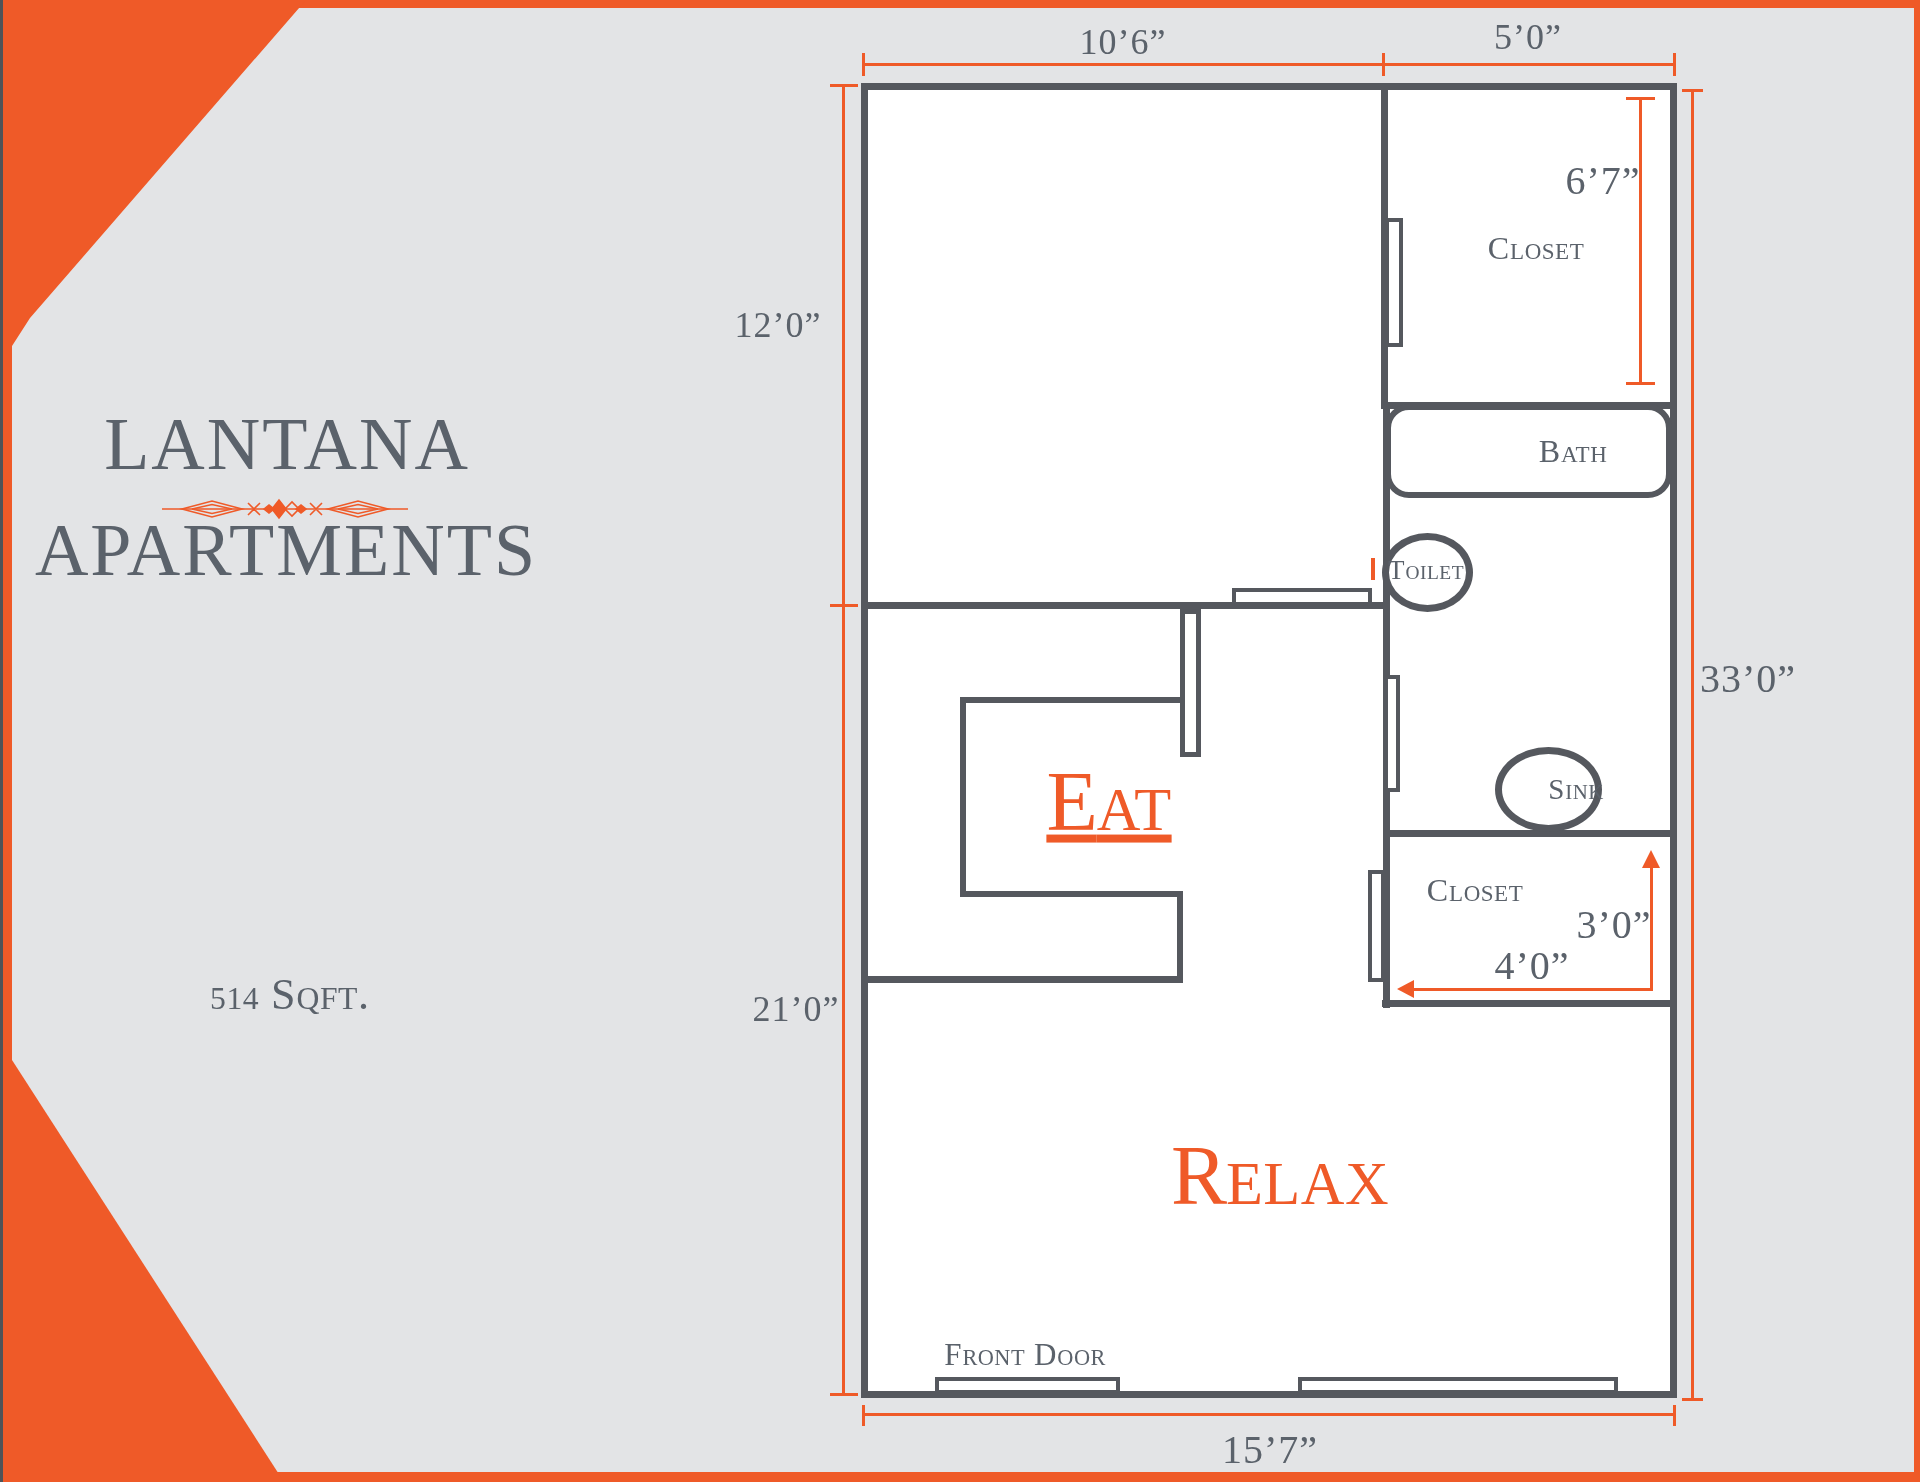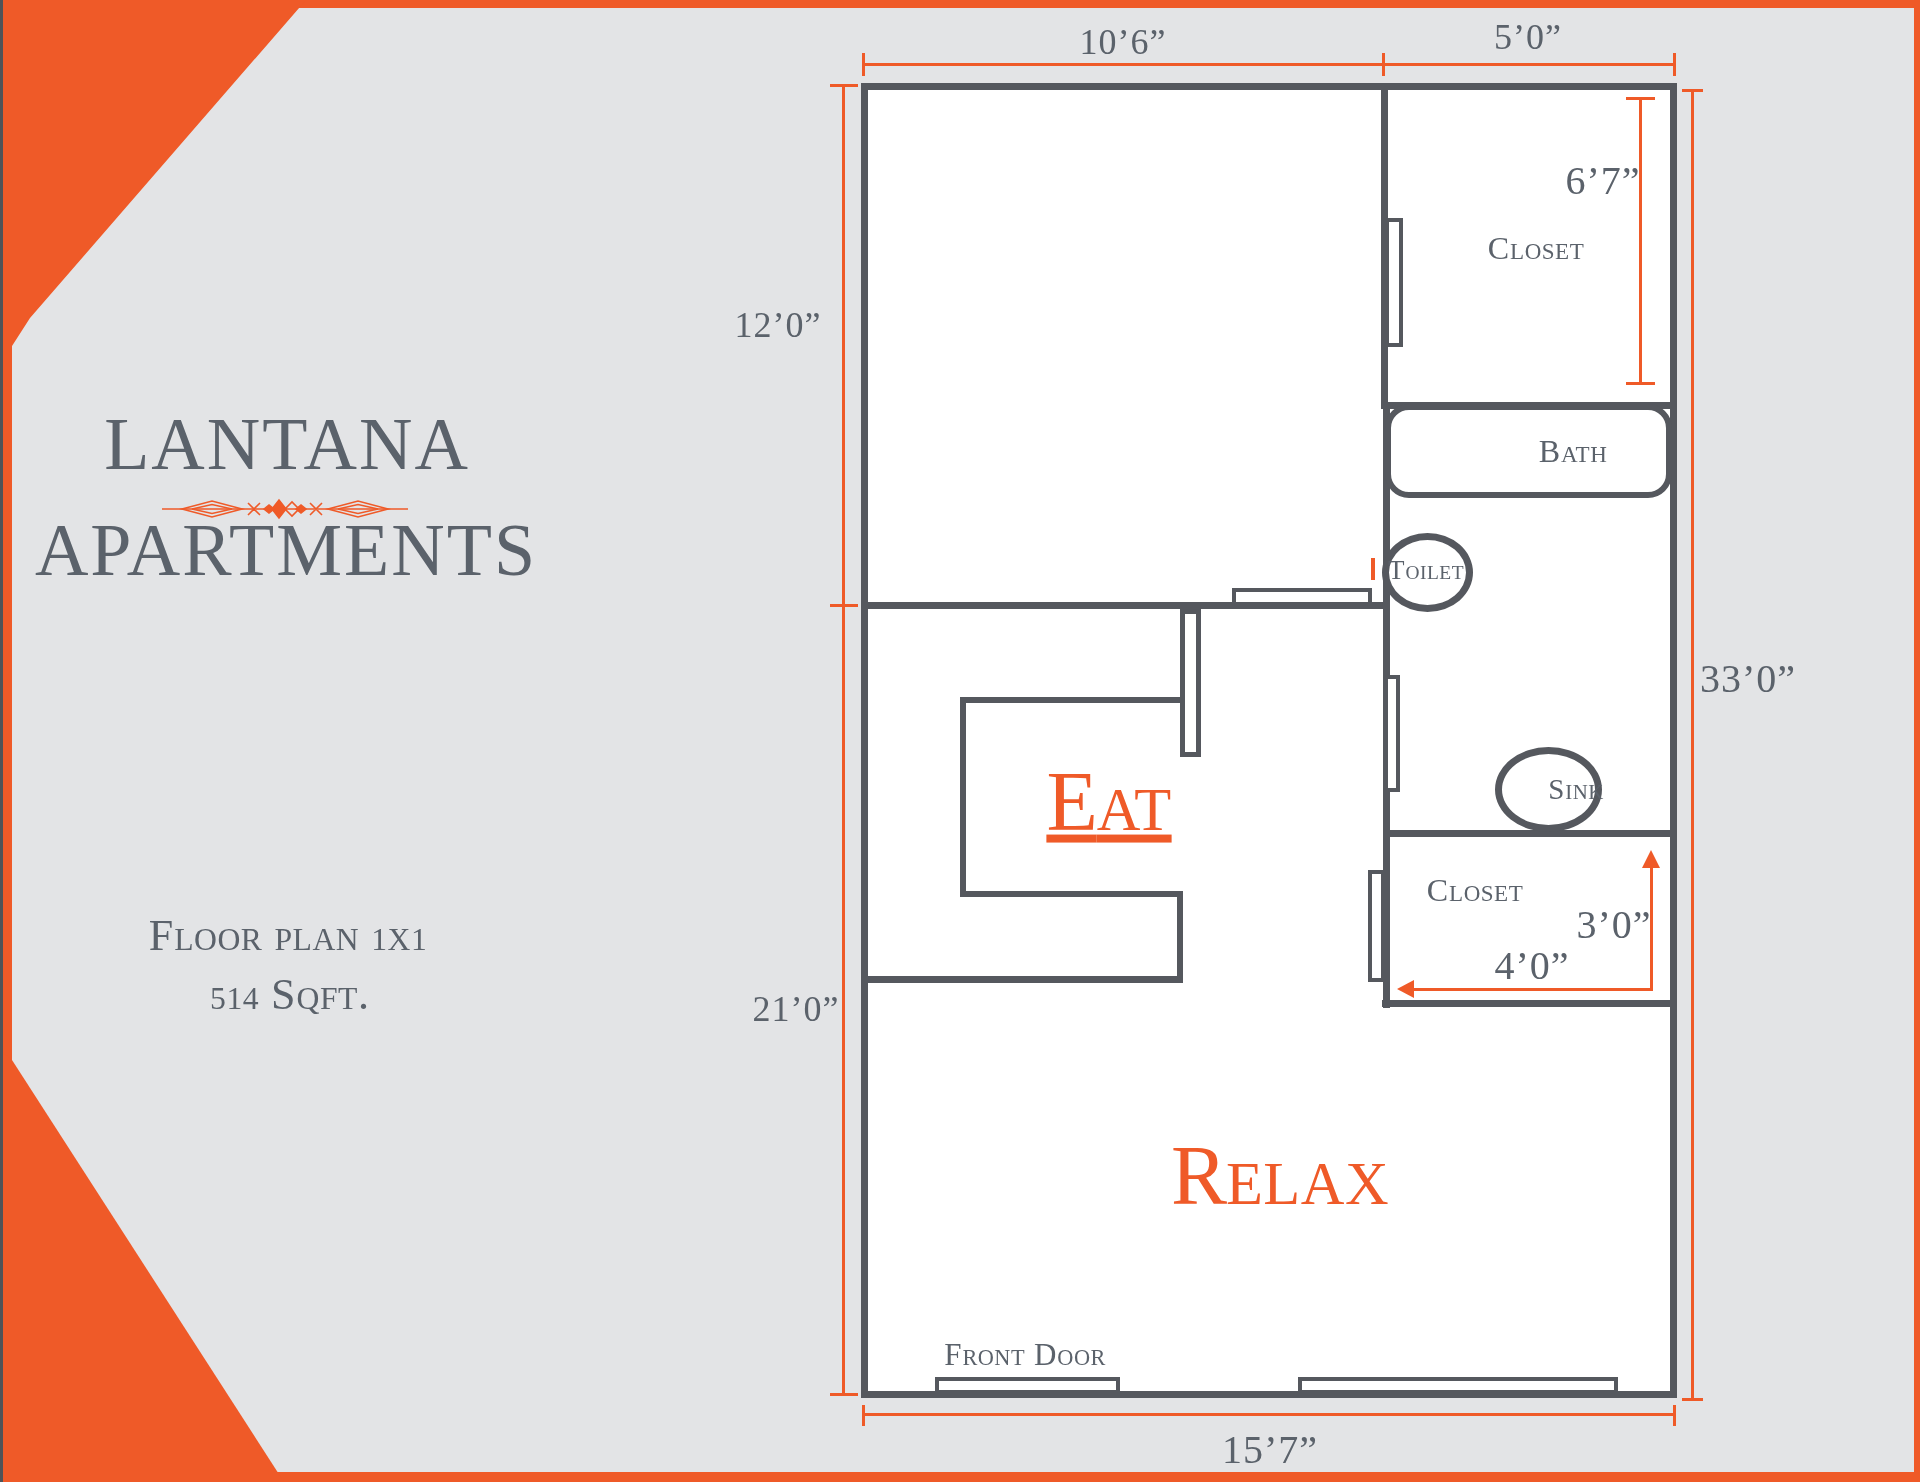--- a/index.html
+++ b/index.html
@@ -59,21 +59,20 @@
       <path d="M88 9 L100 21 M100 9 L88 21 M150 9 L162 21 M162 9 L150 21"></path>
       <path d="M112 15 L119 6 L126 15 L119 24 Z" fill="#ef5a28"></path>
       <path d="M125 15 L132 8 L139 15 L132 22 Z"></path>
       <path d="M104 15 L109 11 L114 15 L109 19 Z" fill="#ef5a28"></path>
       <path d="M136 15 L141 11 L146 15 L141 19 Z" fill="#ef5a28"></path>
     </g>
   </svg>
 
   <div class="brand brand-big" style="left:286px;top:550px;">APARTMENTS</div>
 
-  <div class="brand brand-sub sc" style="left:288px;top:935px;">F<span class="rest">LOOR</span> <span class="rest">PLAN</span> <span class="rest">1X1</span></div>
   <div class="brand brand-sub sc" style="left:290px;top:994px;"><span class="rest">514</span> S<span class="rest">QFT</span>.</div>
 
   <div class="plan-floor" style="left:861px;top:83px;width:816px;height:1315px;"></div>
 
   <div class="wall" style="left:861px;top:83px;width:816px;height:7px;"></div>
   <div class="wall" style="left:861px;top:1391px;width:816px;height:7px;"></div>
   <div class="wall" style="left:861px;top:83px;width:7px;height:1315px;"></div>
   <div class="wall" style="left:1670px;top:83px;width:7px;height:1315px;"></div>
 
   <div class="wall" style="left:1381px;top:83px;width:7px;height:326px;"></div>

